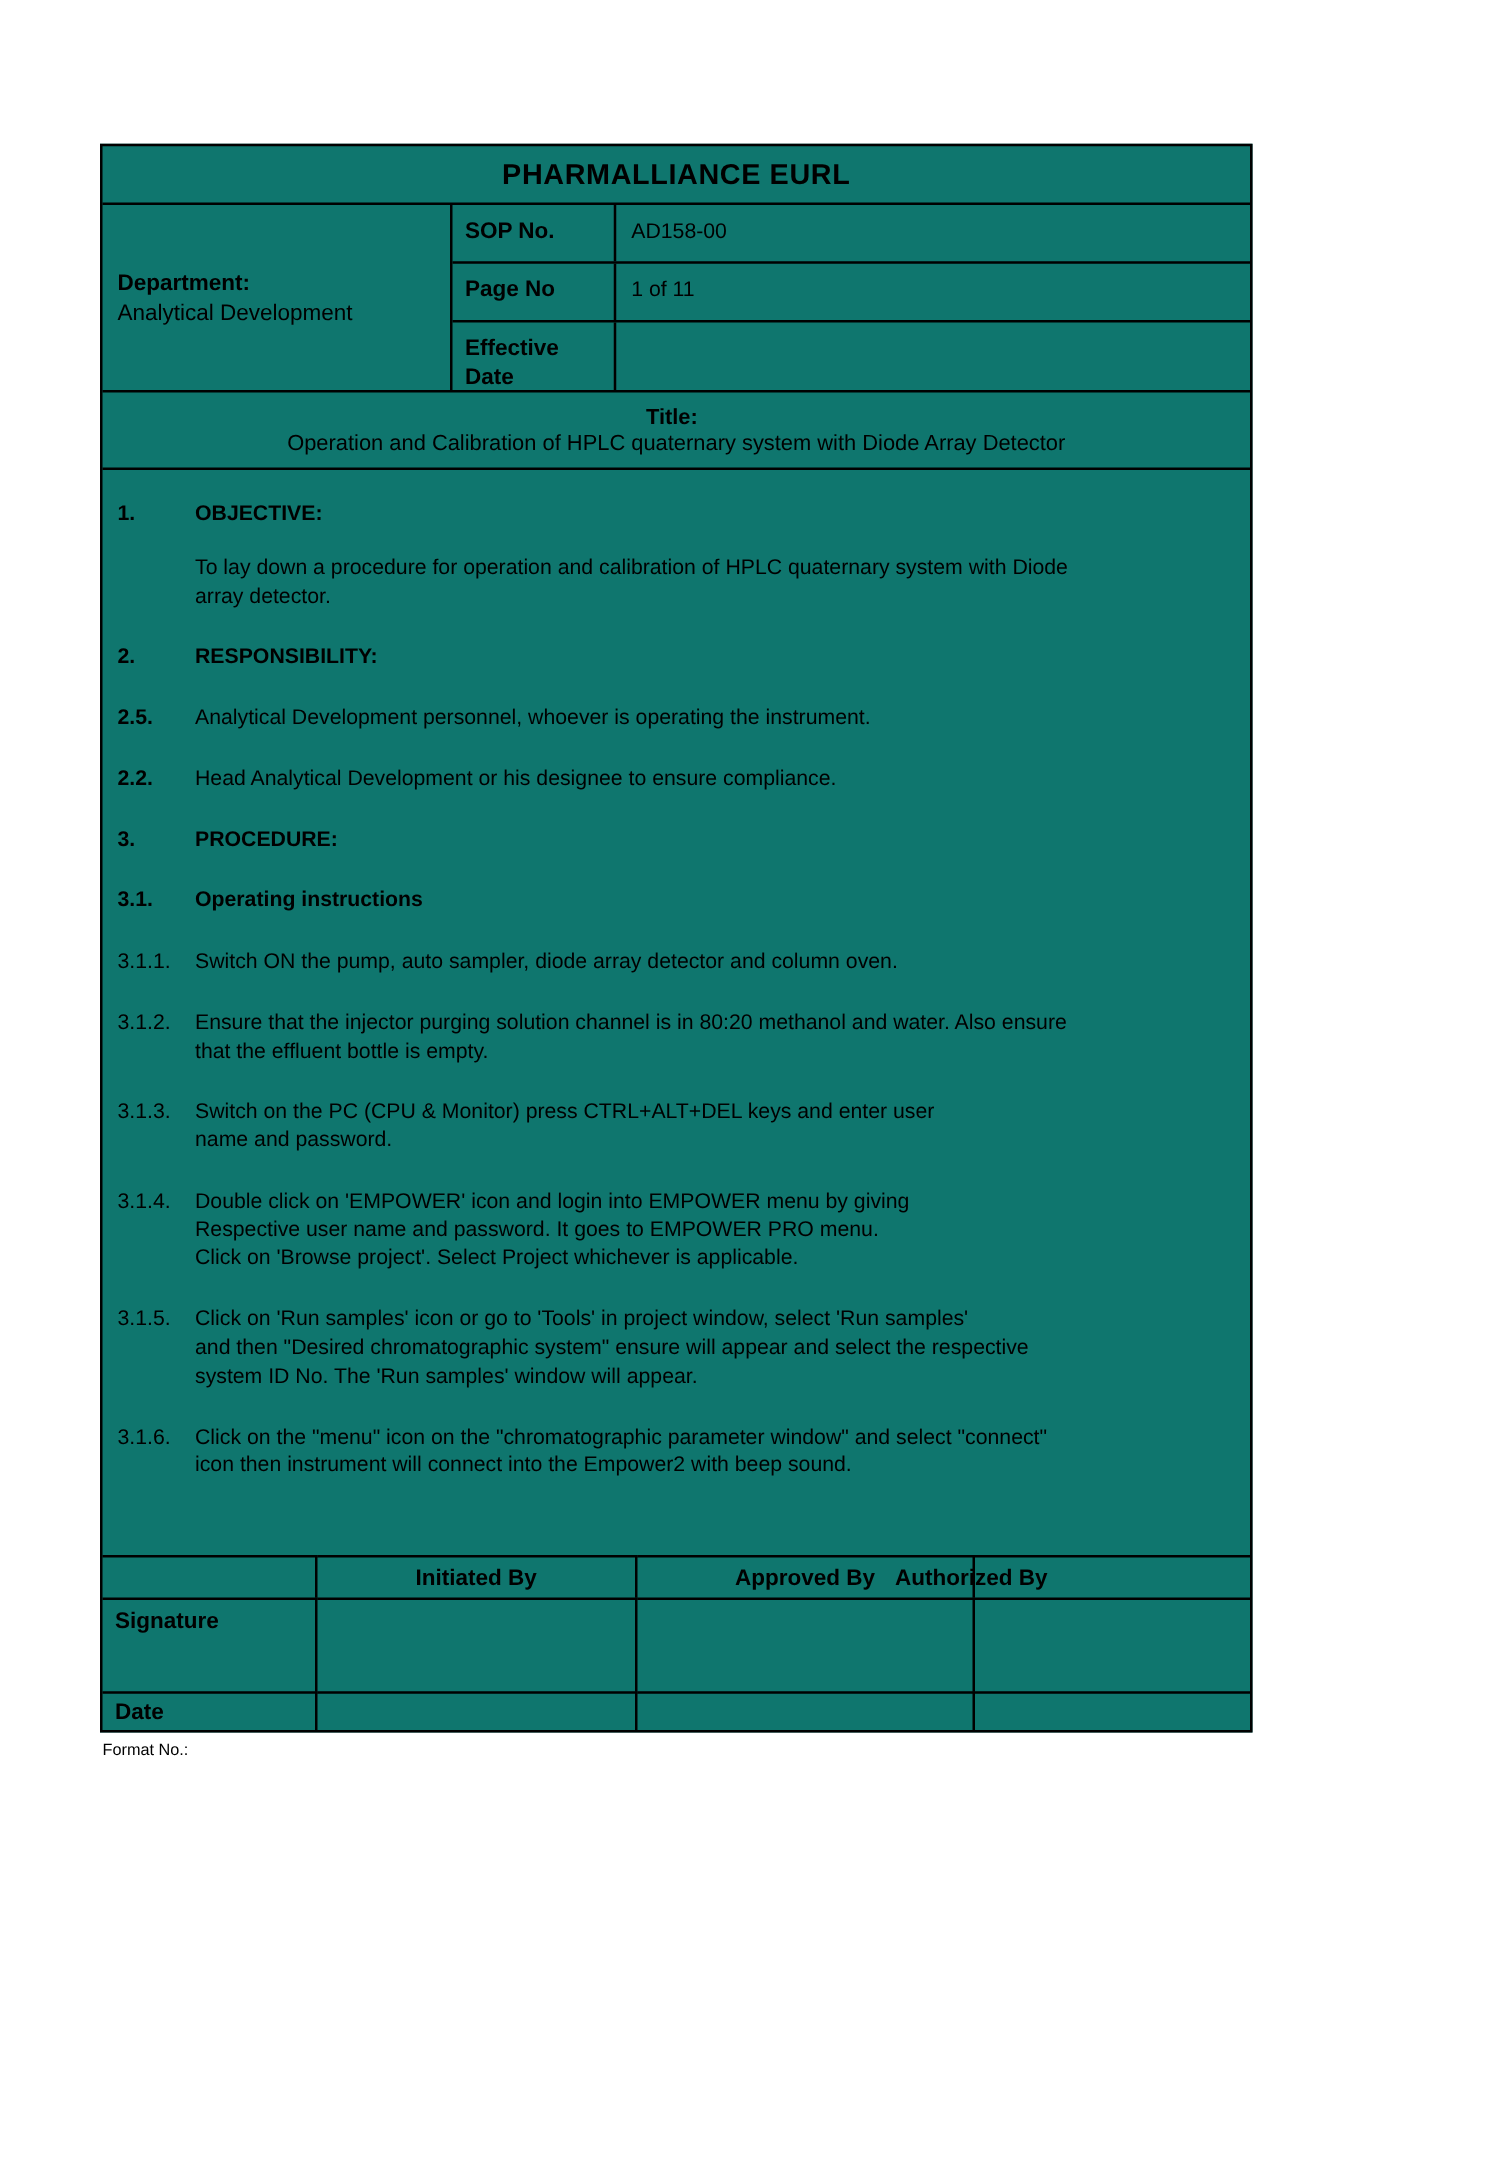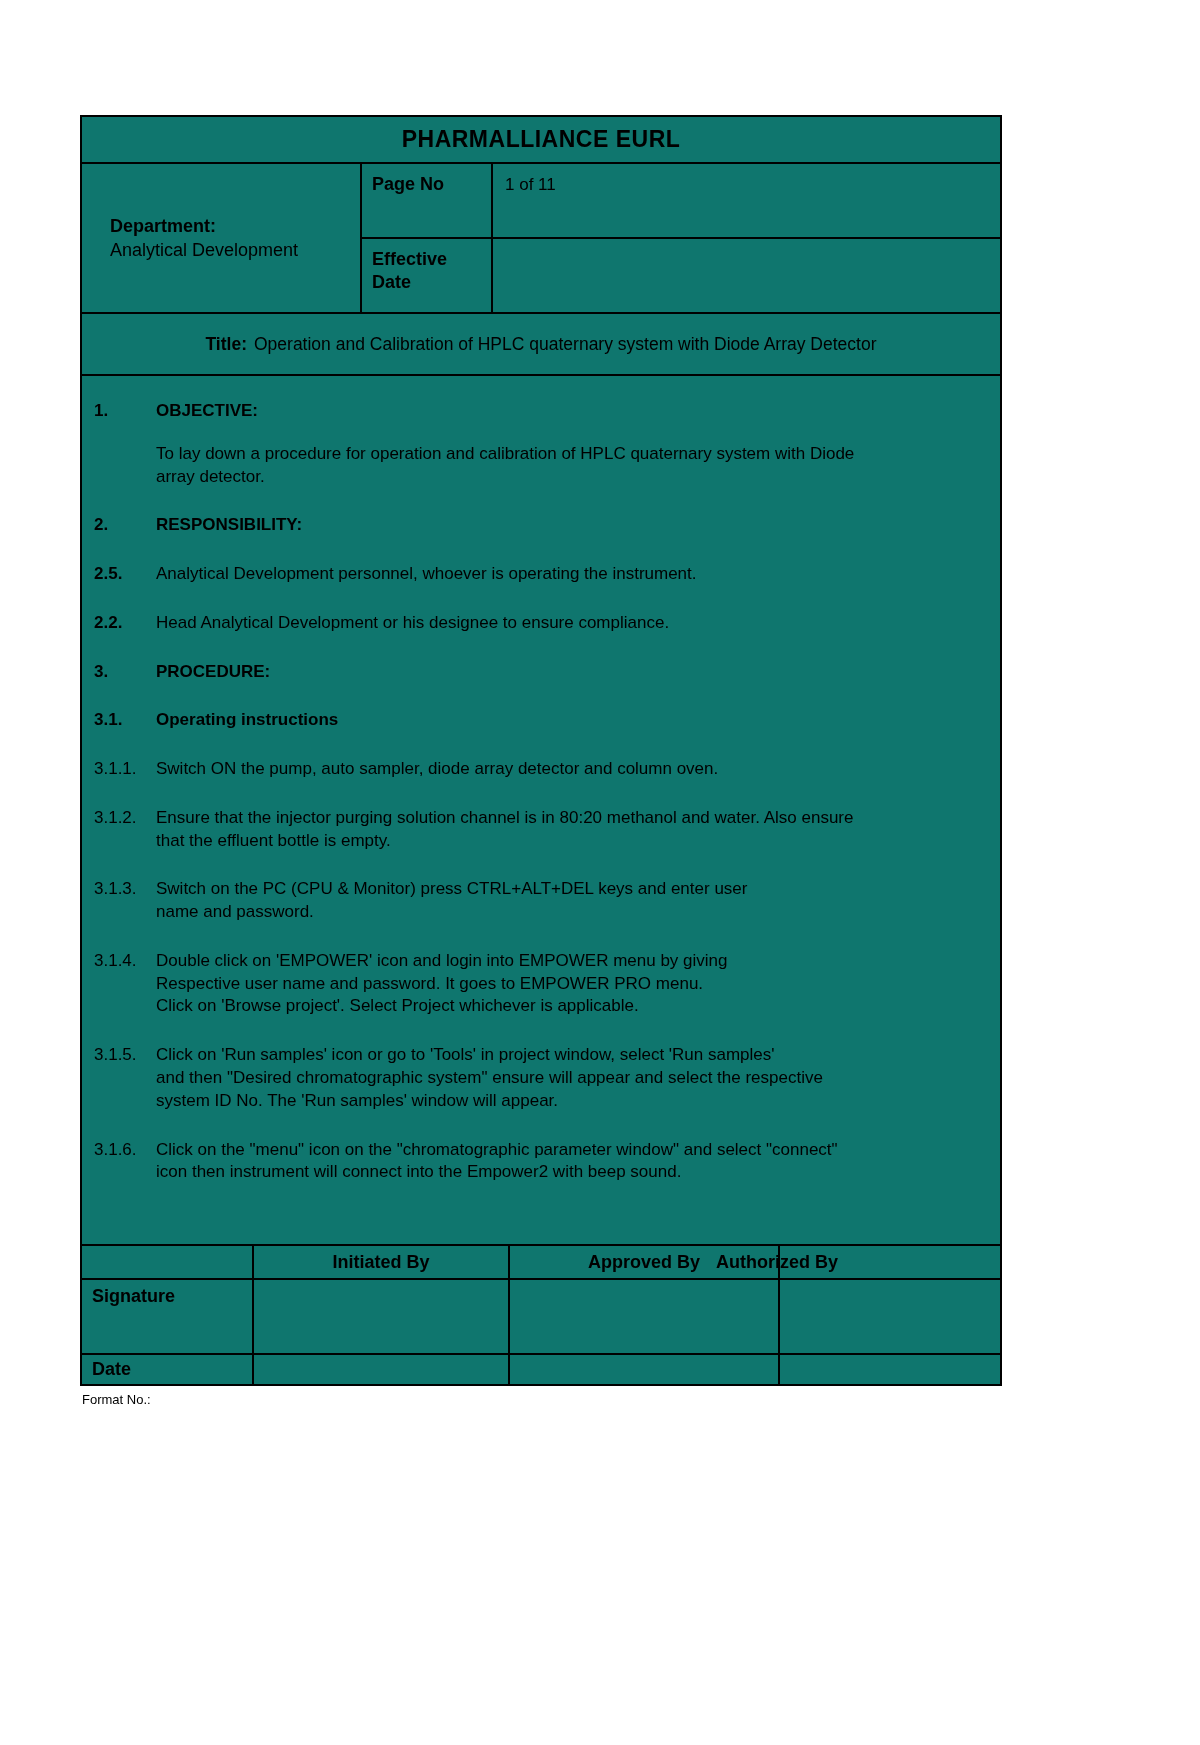--- a/index.html
+++ b/index.html
@@ -19,42 +19,42 @@
   .company-row {
     height:47px; border-bottom:2px solid #000;
     display:flex; align-items:center; justify-content:center;
   }
   .company { font-weight:bold; font-size:23px; letter-spacing:.5px; }
 
   .header-row { display:flex; height:150px; border-bottom:2px solid #000; }
   .dept-cell {
     width:280px; flex:none; border-right:2px solid #000;
     display:flex; flex-direction:column; justify-content:center;
-    padding-left:28px; font-size:18px; line-height:1.35;
+    padding-left:12px; font-size:18px; line-height:1.35;
   }
   .dept-label { font-weight:bold; }
   .doctype-cell {
     width:358px; flex:none; border-right:2px solid #000;
     display:flex; align-items:center; justify-content:center;
     text-align:center; font-weight:bold; font-size:22px; line-height:1.3;
     padding:0 28px;
   }
   .meta-cell { flex:1; display:flex; flex-direction:column; }
   .meta-row { flex:1; display:flex; border-bottom:2px solid #000; }
   .meta-row:last-child { border-bottom:none; }
   .meta-label {
     width:131px; flex:none; border-right:2px solid #000;
     font-weight:bold; font-size:18px; padding:9px 0 0 10px; line-height:1.25;
   }
   .meta-value { flex:1; font-size:17px; padding:11px 0 0 12px; }
 
   .title-row {
     height:62px; border-bottom:2px solid #000;
     display:flex; align-items:center; justify-content:center;
-    font-size:17.5px; padding:0 16px; text-align:center;
+    font-size:17.5px; padding:0 16px; text-align:center;flex-direction:column;
   }
   .title-label { font-weight:bold; margin-right:7px; }
 
   
   .body-area { height:868px; padding:24px 22px 0 12px; font-size:17px; }
   .item { display:flex; margin-bottom:26px; line-height:1.34; }
   .num { width:62px; flex:none; }
   .txt { white-space:pre-line; flex:1; }
   .item.heading .num, .item.heading .txt { font-weight:bold; }
   .item.heading2 .num, .item.heading2 .txt { font-weight:bold; }
@@ -92,20 +92,24 @@
       <div class="company">PHARMALLIANCE EURL</div>
     </div>
 
     <div class="header-row">
       <div class="dept-cell">
         <div class="dept-label">Department:</div>
         <div class="dept-value">Analytical Development</div>
       </div>
       <div class="meta-cell">
         <div class="meta-row">
+          <div class="meta-label">SOP No.</div>
+          <div class="meta-value">AD158-00</div>
+        </div>
+        <div class="meta-row">
           <div class="meta-label">Page No</div>
           <div class="meta-value">1 of 11</div>
         </div>
         <div class="meta-row">
           <div class="meta-label">Effective Date</div>
           <div class="meta-value"></div>
         </div>
       </div>
     </div>
 

